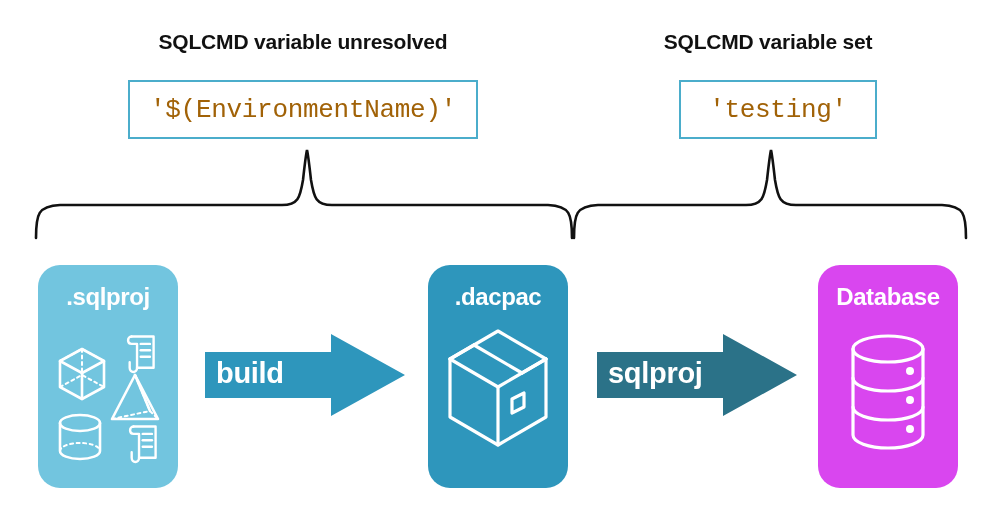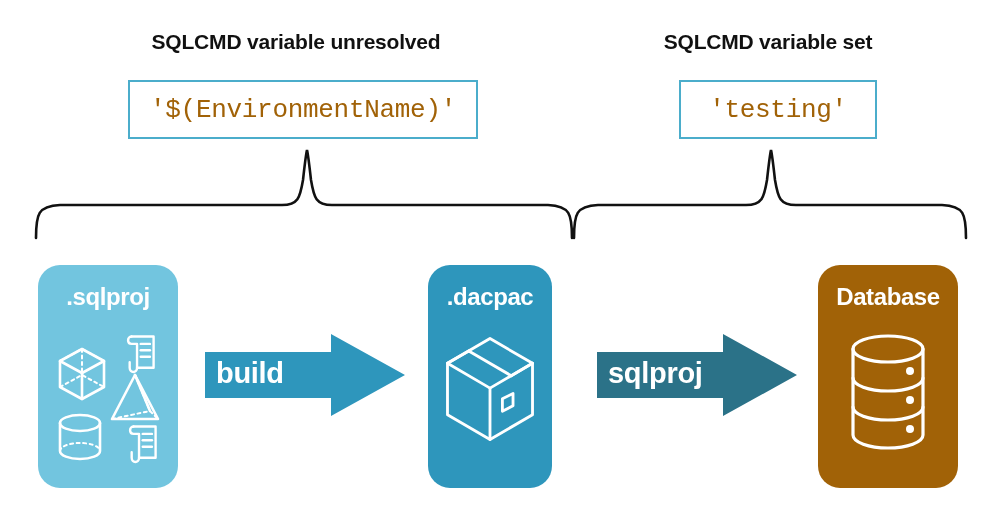--- a/index.html
+++ b/index.html
@@ -26,21 +26,21 @@
     position: absolute;
     font-family: "Liberation Sans", sans-serif;
     font-weight: bold;
     font-size: 21px;
     color: #111111;
     text-align: center;
     letter-spacing: -0.2px;
     white-space: nowrap;
     transform: translateX(-50%);
   }
-  #heading-left  { left: 296px; top: 30px; }
+  #heading-left  { left: 303px; top: 30px; }
   #heading-right { left: 768px; top: 30px; }
 
   
   .code-box {
     position: absolute;
     border: 2px solid #4BADCB;
     background: #ffffff;
     box-sizing: border-box;
     display: flex;
     align-items: center;
@@ -82,21 +82,21 @@
     letter-spacing: -0.4px;
     white-space: nowrap;
   }
   .card-art {
     position: absolute;
     left: 0;
     top: 52px;
     width: 100%;
   }
   #card-sqlproj  { left: 38px;  top: 265px; width: 140px; height: 223px; background: #72C5DF; }
-  #card-dacpac   { left: 428px; top: 265px; width: 124px; height: 223px; background: #2E96BC; }
+  #card-dacpac   { left: 428px; top: 265px; width: 140px; height: 223px; background: #2E96BC; }
   #card-database { left: 818px; top: 265px; width: 140px; height: 223px; background: #2B7288; }
 
   
   .arrow-svg {
     position: absolute;
     top: 334px;
     width: 200px;
     height: 82px;
   }
   #arrow-build  { left: 205px; }
@@ -216,21 +216,21 @@
         <polyline points="22,42 70,70 118,42"></polyline>
         <polyline points="46,28 94,56"></polyline>
         <polyline points="94,56 118,42"></polyline>
         <polyline points="46,28 22,42"></polyline>
 
         <polygon points="84,82 96,76 96,90 84,96"></polygon>
       </g>
     </svg>
   </div>
 
-  <div class="card" id="card-database" style="background: #a16207;">
+  <div class="card" id="card-database" style="background: #d946ef;">
     <div class="card-label">Database</div>
     <svg class="card-art" viewBox="0 0 140 160" height="160">
       <g fill="none" stroke="#ffffff" stroke-width="3.2" stroke-linejoin="round" stroke-linecap="round">
         <ellipse cx="70" cy="32" rx="35" ry="13"></ellipse>
         <path d="M 35 32 L 35 118 A 35 13 0 0 0 105 118 L 105 32"></path>
         <path d="M 35 61 A 35 13 0 0 0 105 61"></path>
         <path d="M 35 90 A 35 13 0 0 0 105 90"></path>
       </g>
       <g fill="#ffffff">
         <circle cx="92" cy="54" r="4"></circle>

